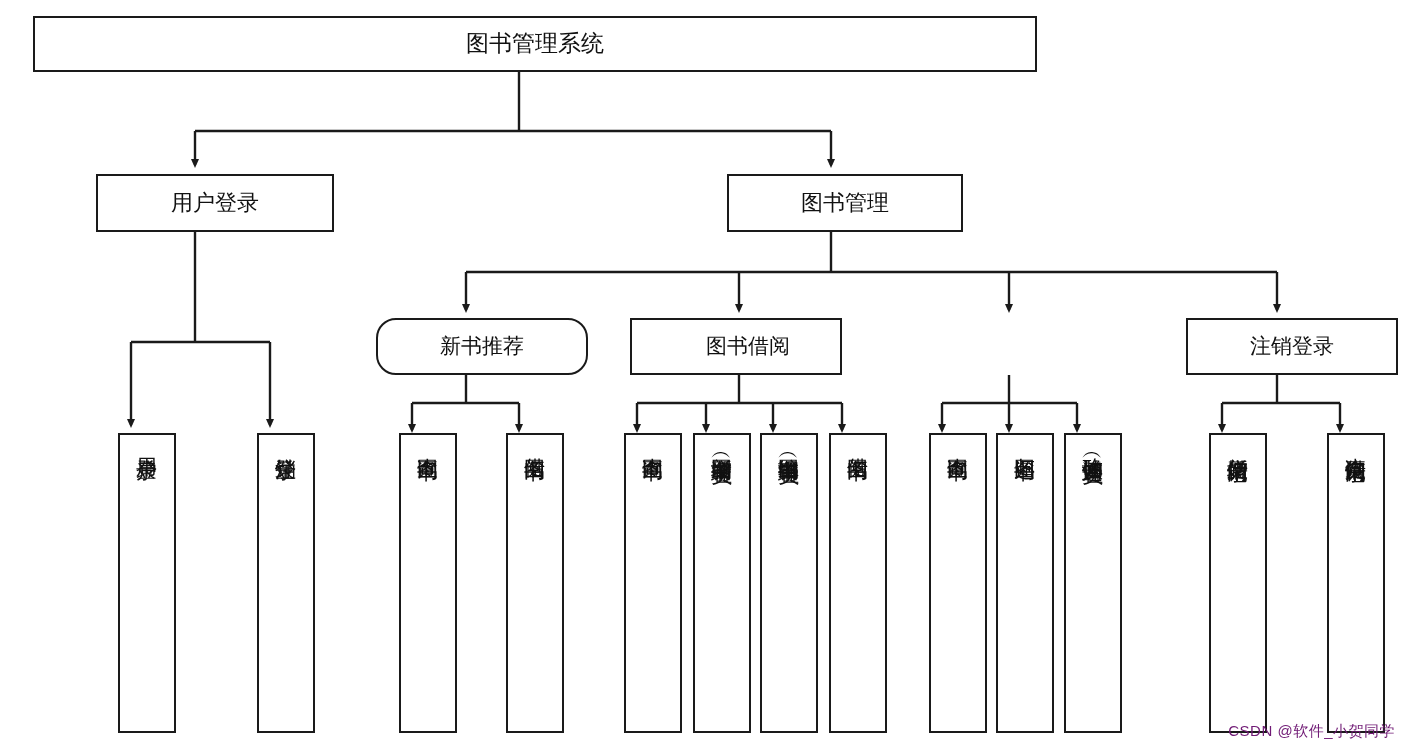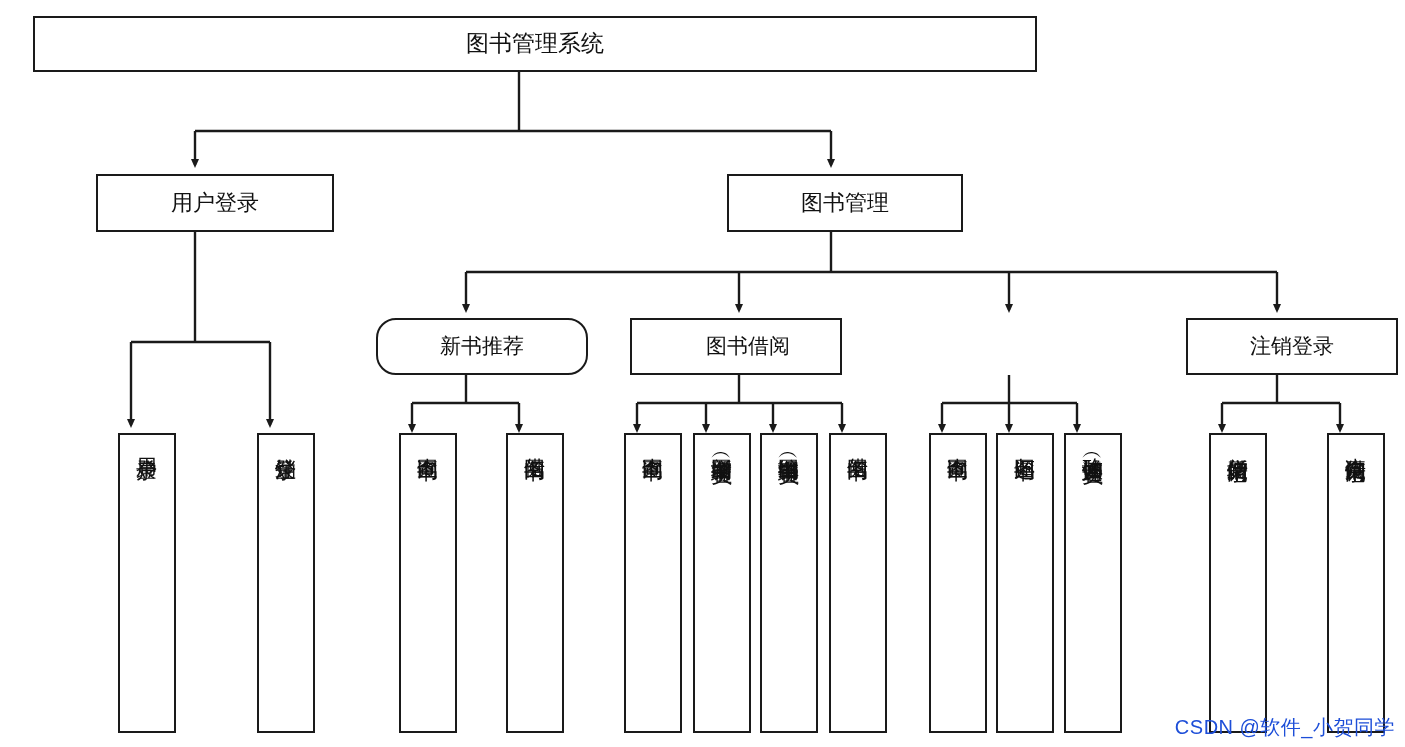--- a/index.html
+++ b/index.html
@@ -61,22 +61,22 @@
     font-size: 21px;
     letter-spacing: 1px;
     line-height: 1.2;
     white-space: pre-line;
     text-align: left;
   }
   .watermark {
     position: absolute;
     right: 10px;
     bottom: 6px;
-    color: #1d4ed8;
-    font-size: 20px;
+    color: #701a75;
+    font-size: 15px;
     letter-spacing: 0.5px;
     user-select: none;
   }
 </style>
 </head>
 <body>
 
 <div id="stage">
 
   <svg id="wires" viewBox="0 0 1405 747">

